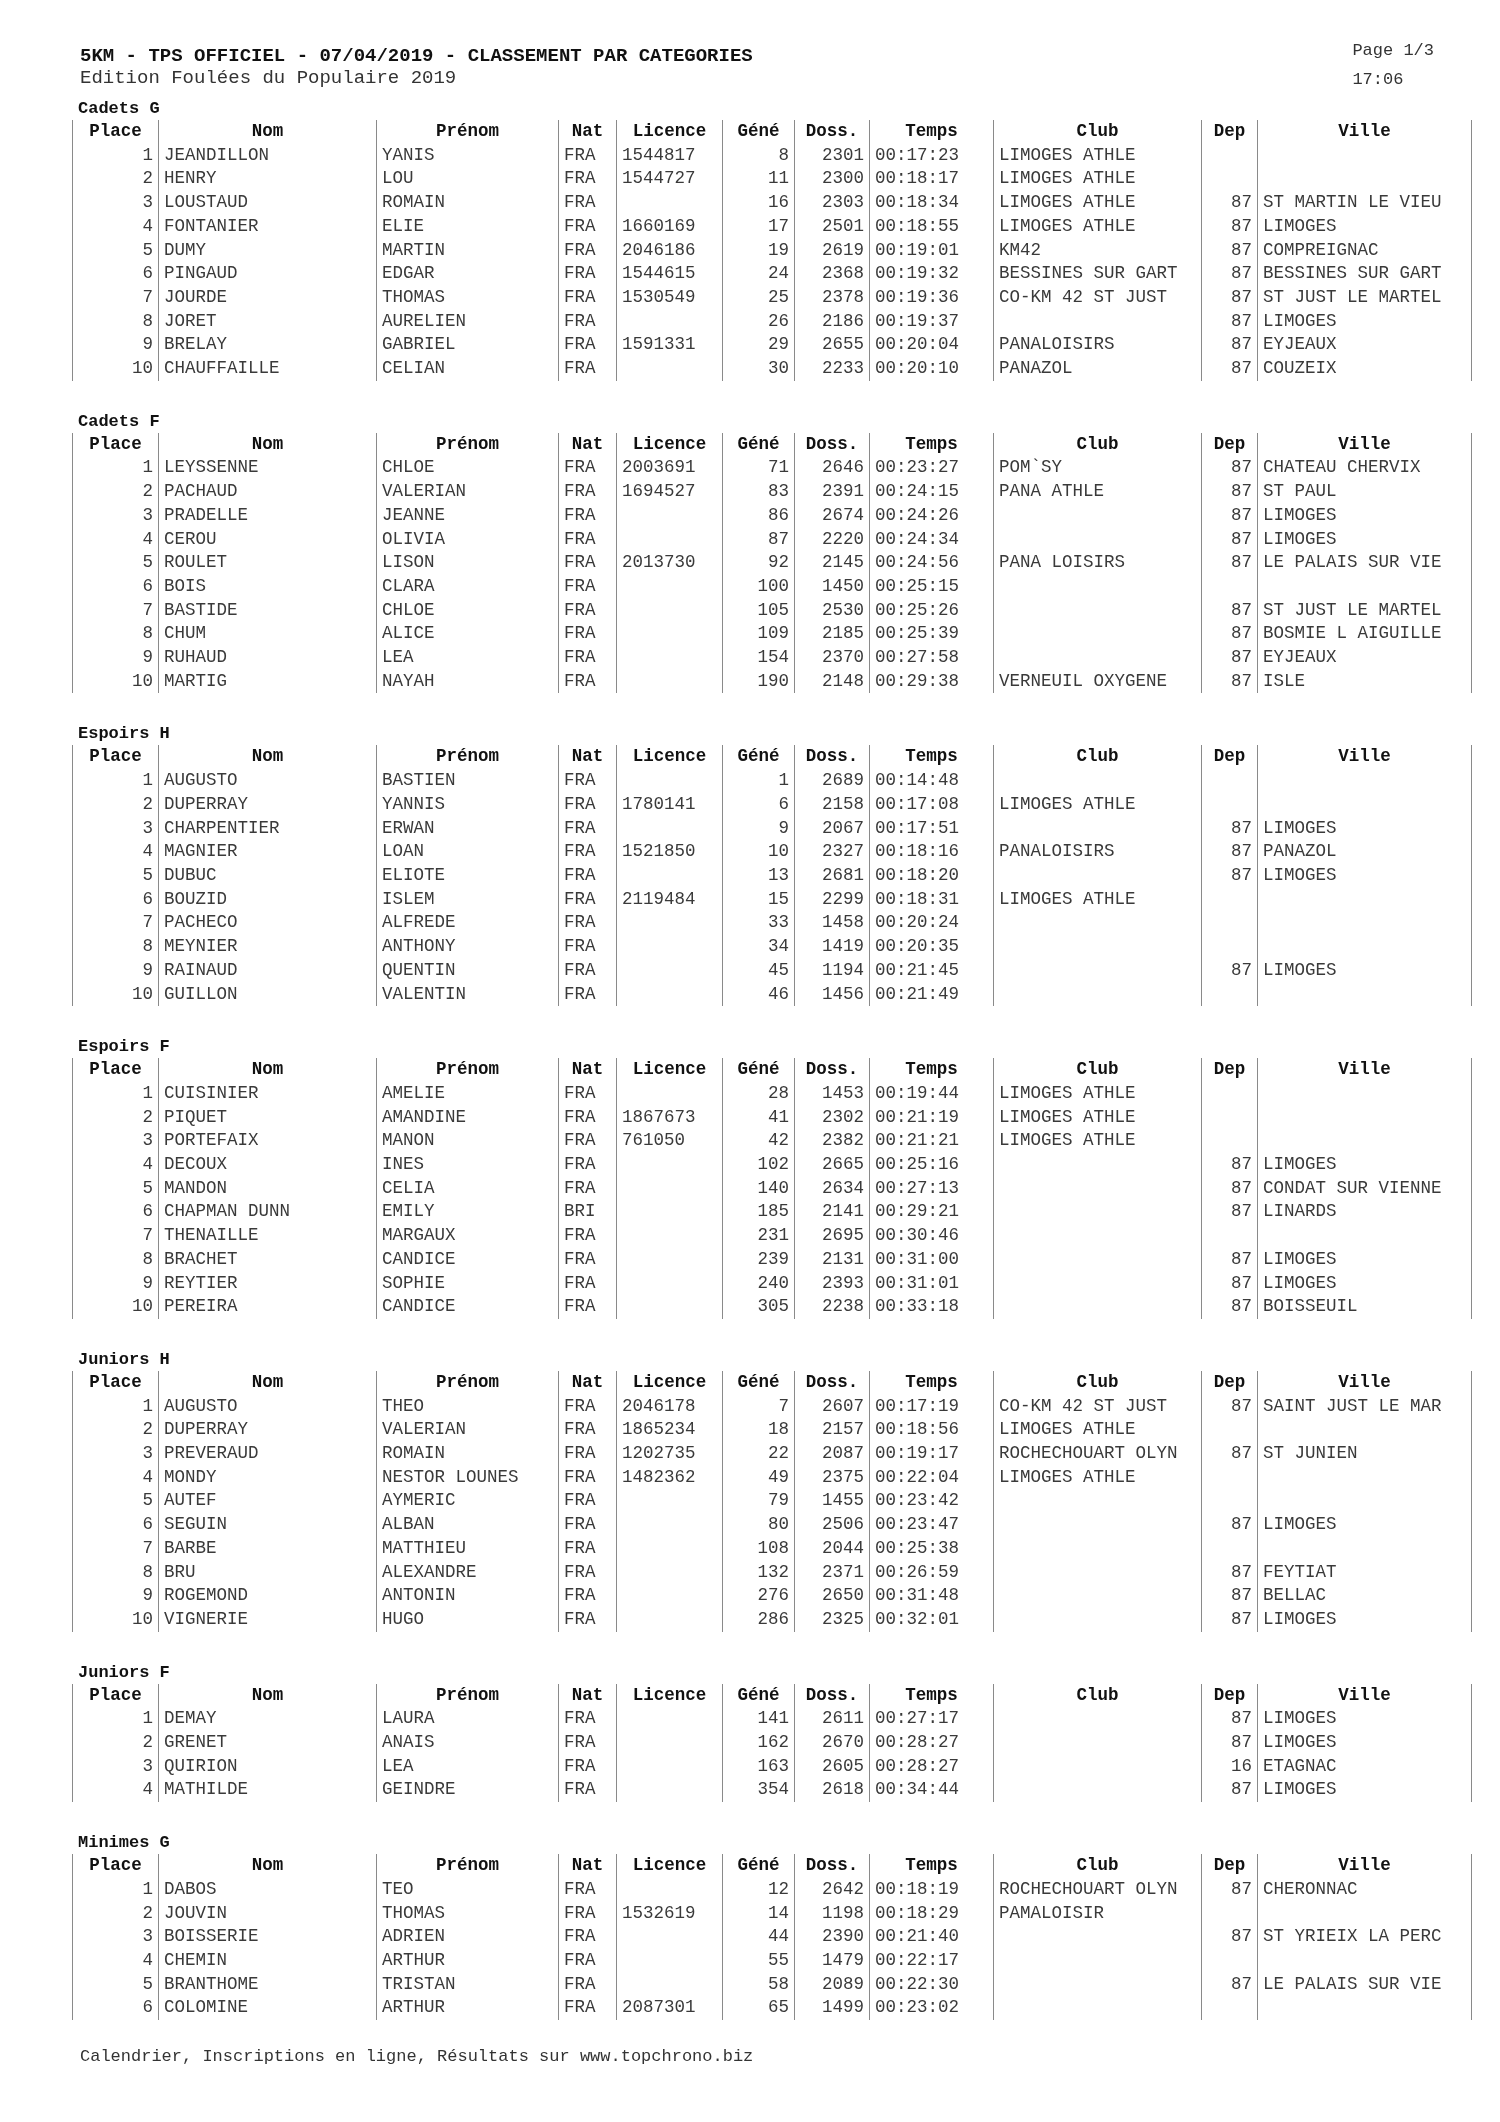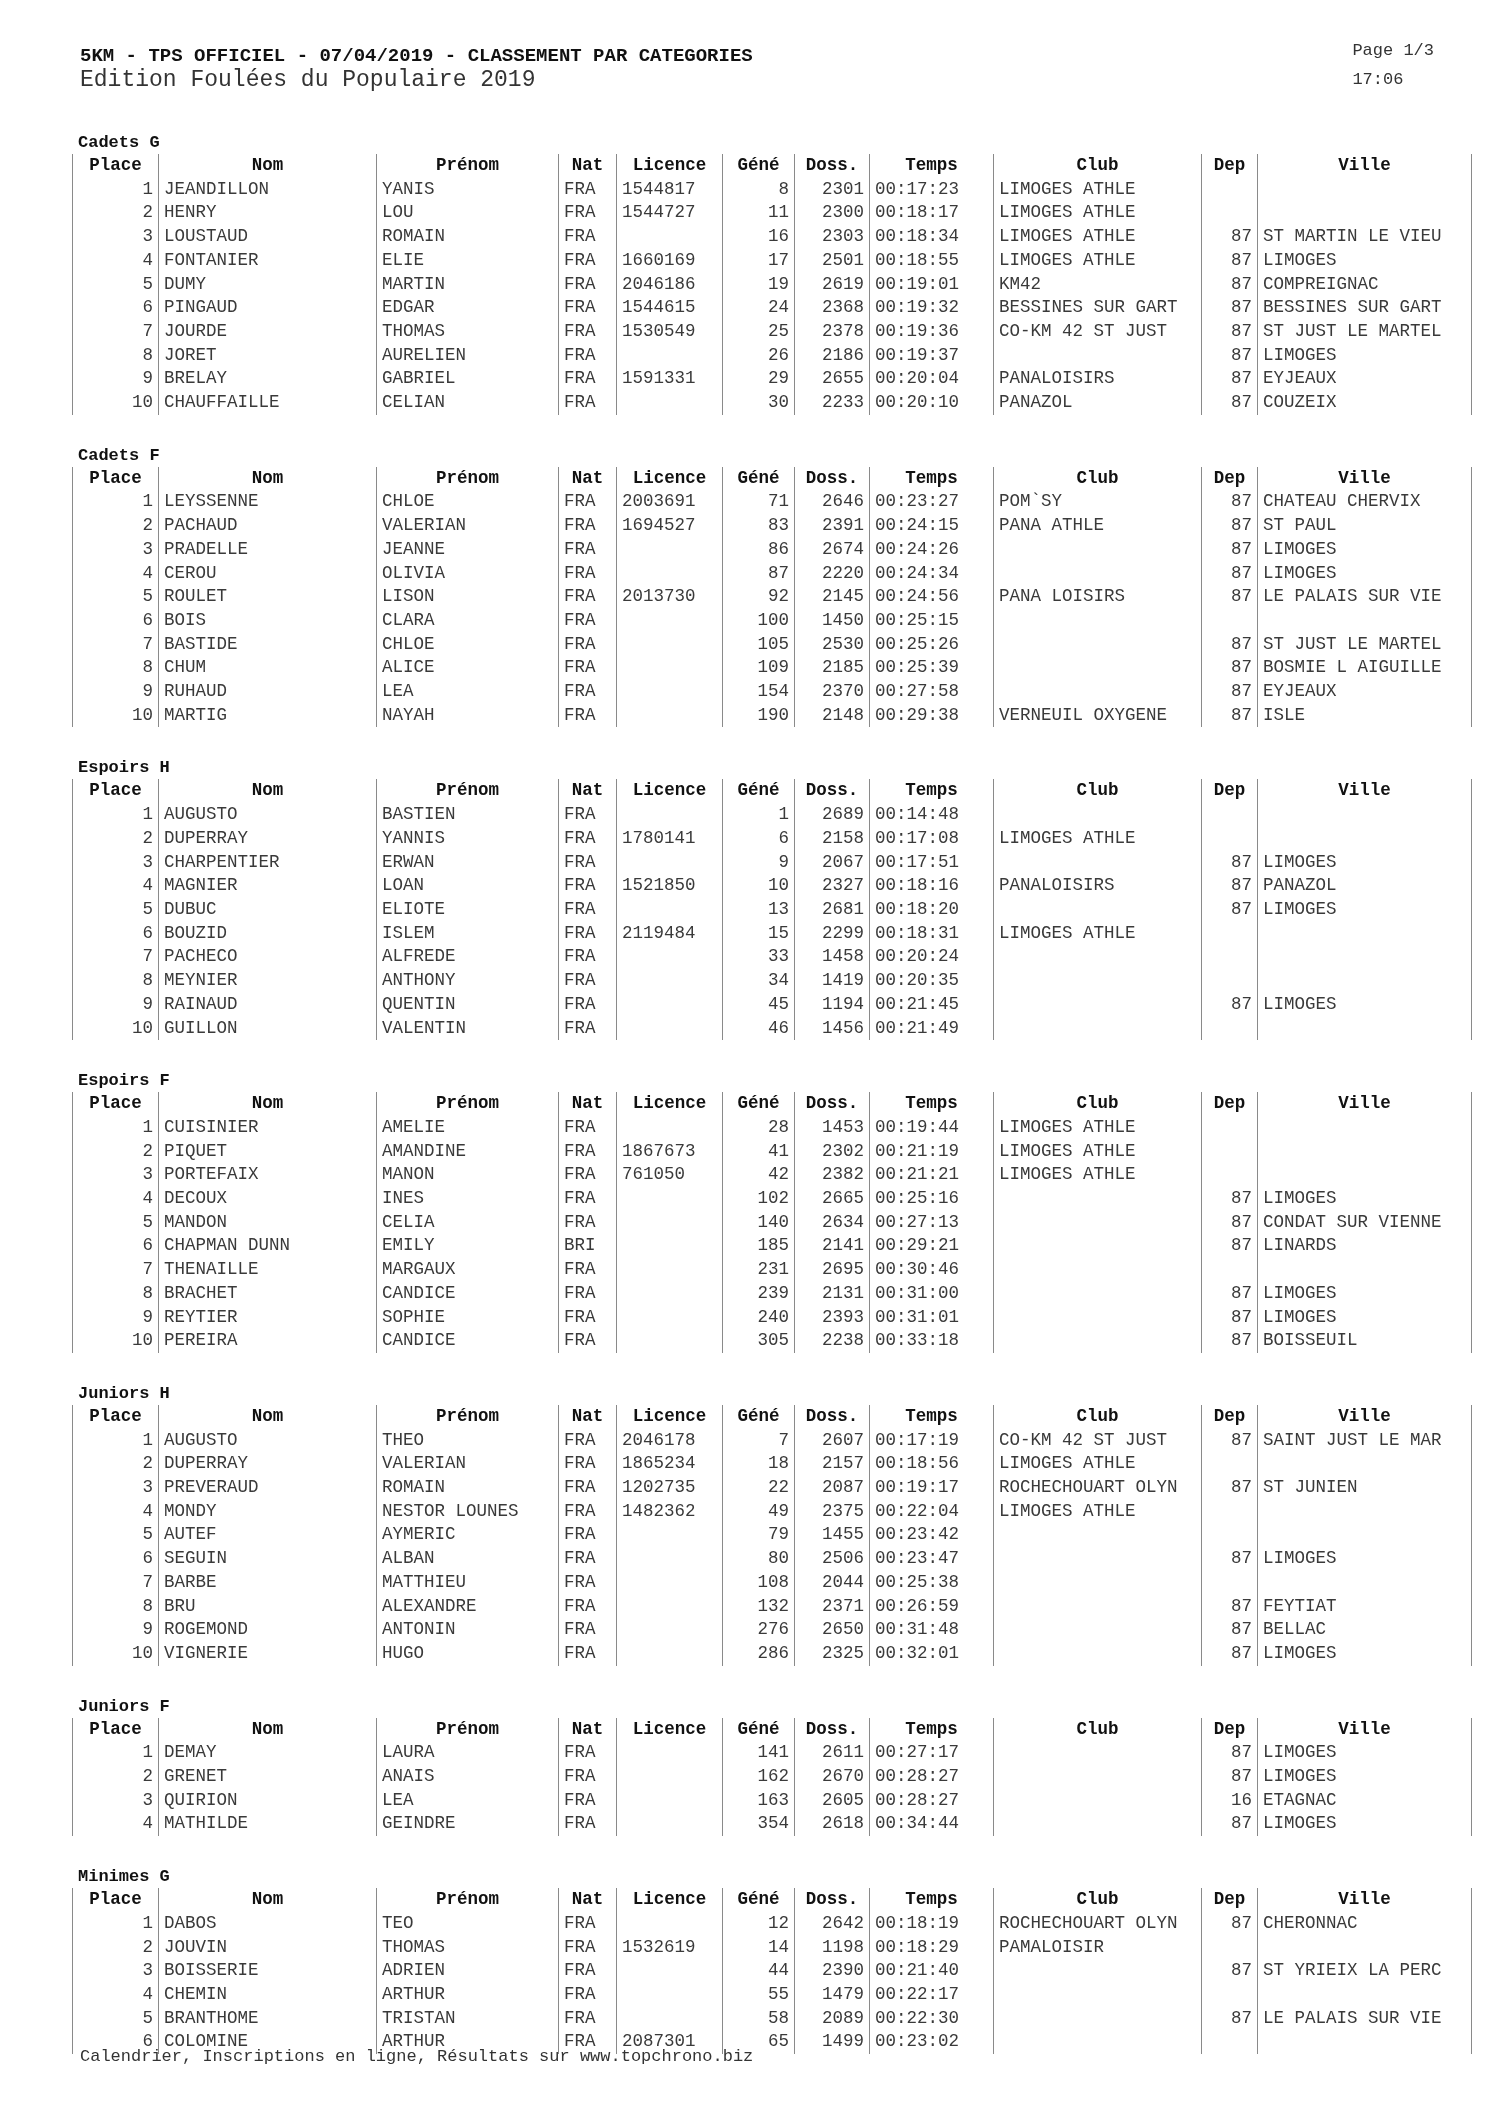--- a/index.html
+++ b/index.html
@@ -1,21 +1,21 @@
 <!DOCTYPE html>
 <html><head>
 <meta charset="utf-8">
 <style>
   html, body { margin: 0; padding: 0; background: #ffffff; }
   body { width: 1500px; height: 2122px; position: relative; overflow: hidden;
          font-family: "Liberation Mono", "DejaVu Sans Mono", monospace; color: #222; }
   .hdr-title { position: absolute; left: 80px; top: 45px; font-size: 19px; font-weight: bold; color: #111; }
-  .hdr-sub { position: absolute; left: 80px; top: 67px; font-size: 23px; color: #333; }
+  .hdr-sub { position: absolute; left: 80px; top: 67px; font-size: 19px; color: #333; }
   .hdr-right { position: absolute; right: 66px; top: 36px; font-size: 17px; color: #333; text-align: left; line-height: 29px; }
-  .sections { position: absolute; left: 72px; top: 98px; width: 1390px; margin-top: 34px; }
+  .sections { position: absolute; left: 72px; top: 98px; width: 1390px; }
   .section { margin-bottom: 30px; }
   .cat-title { font-weight: bold; font-size: 17px; color: #111; height: 22px; line-height: 22px; margin-left: 6px; }
   table { border-collapse: collapse; table-layout: fixed; width: 1388px; }
   td, th { padding: 0 5px; font-size: 17.5px; height: 23.7px; line-height: 23.7px; white-space: nowrap; overflow: hidden; text-overflow: clip;
            border-left: 1.5px solid #8a8a8a; border-right: 1.5px solid #8a8a8a; }
   th { font-weight: bold; color: #111; text-align: center; }
   td { color: #3a3a3a; }
   .r { text-align: right; }
   .l { text-align: left; }
   .c-place { width: 75px; }

